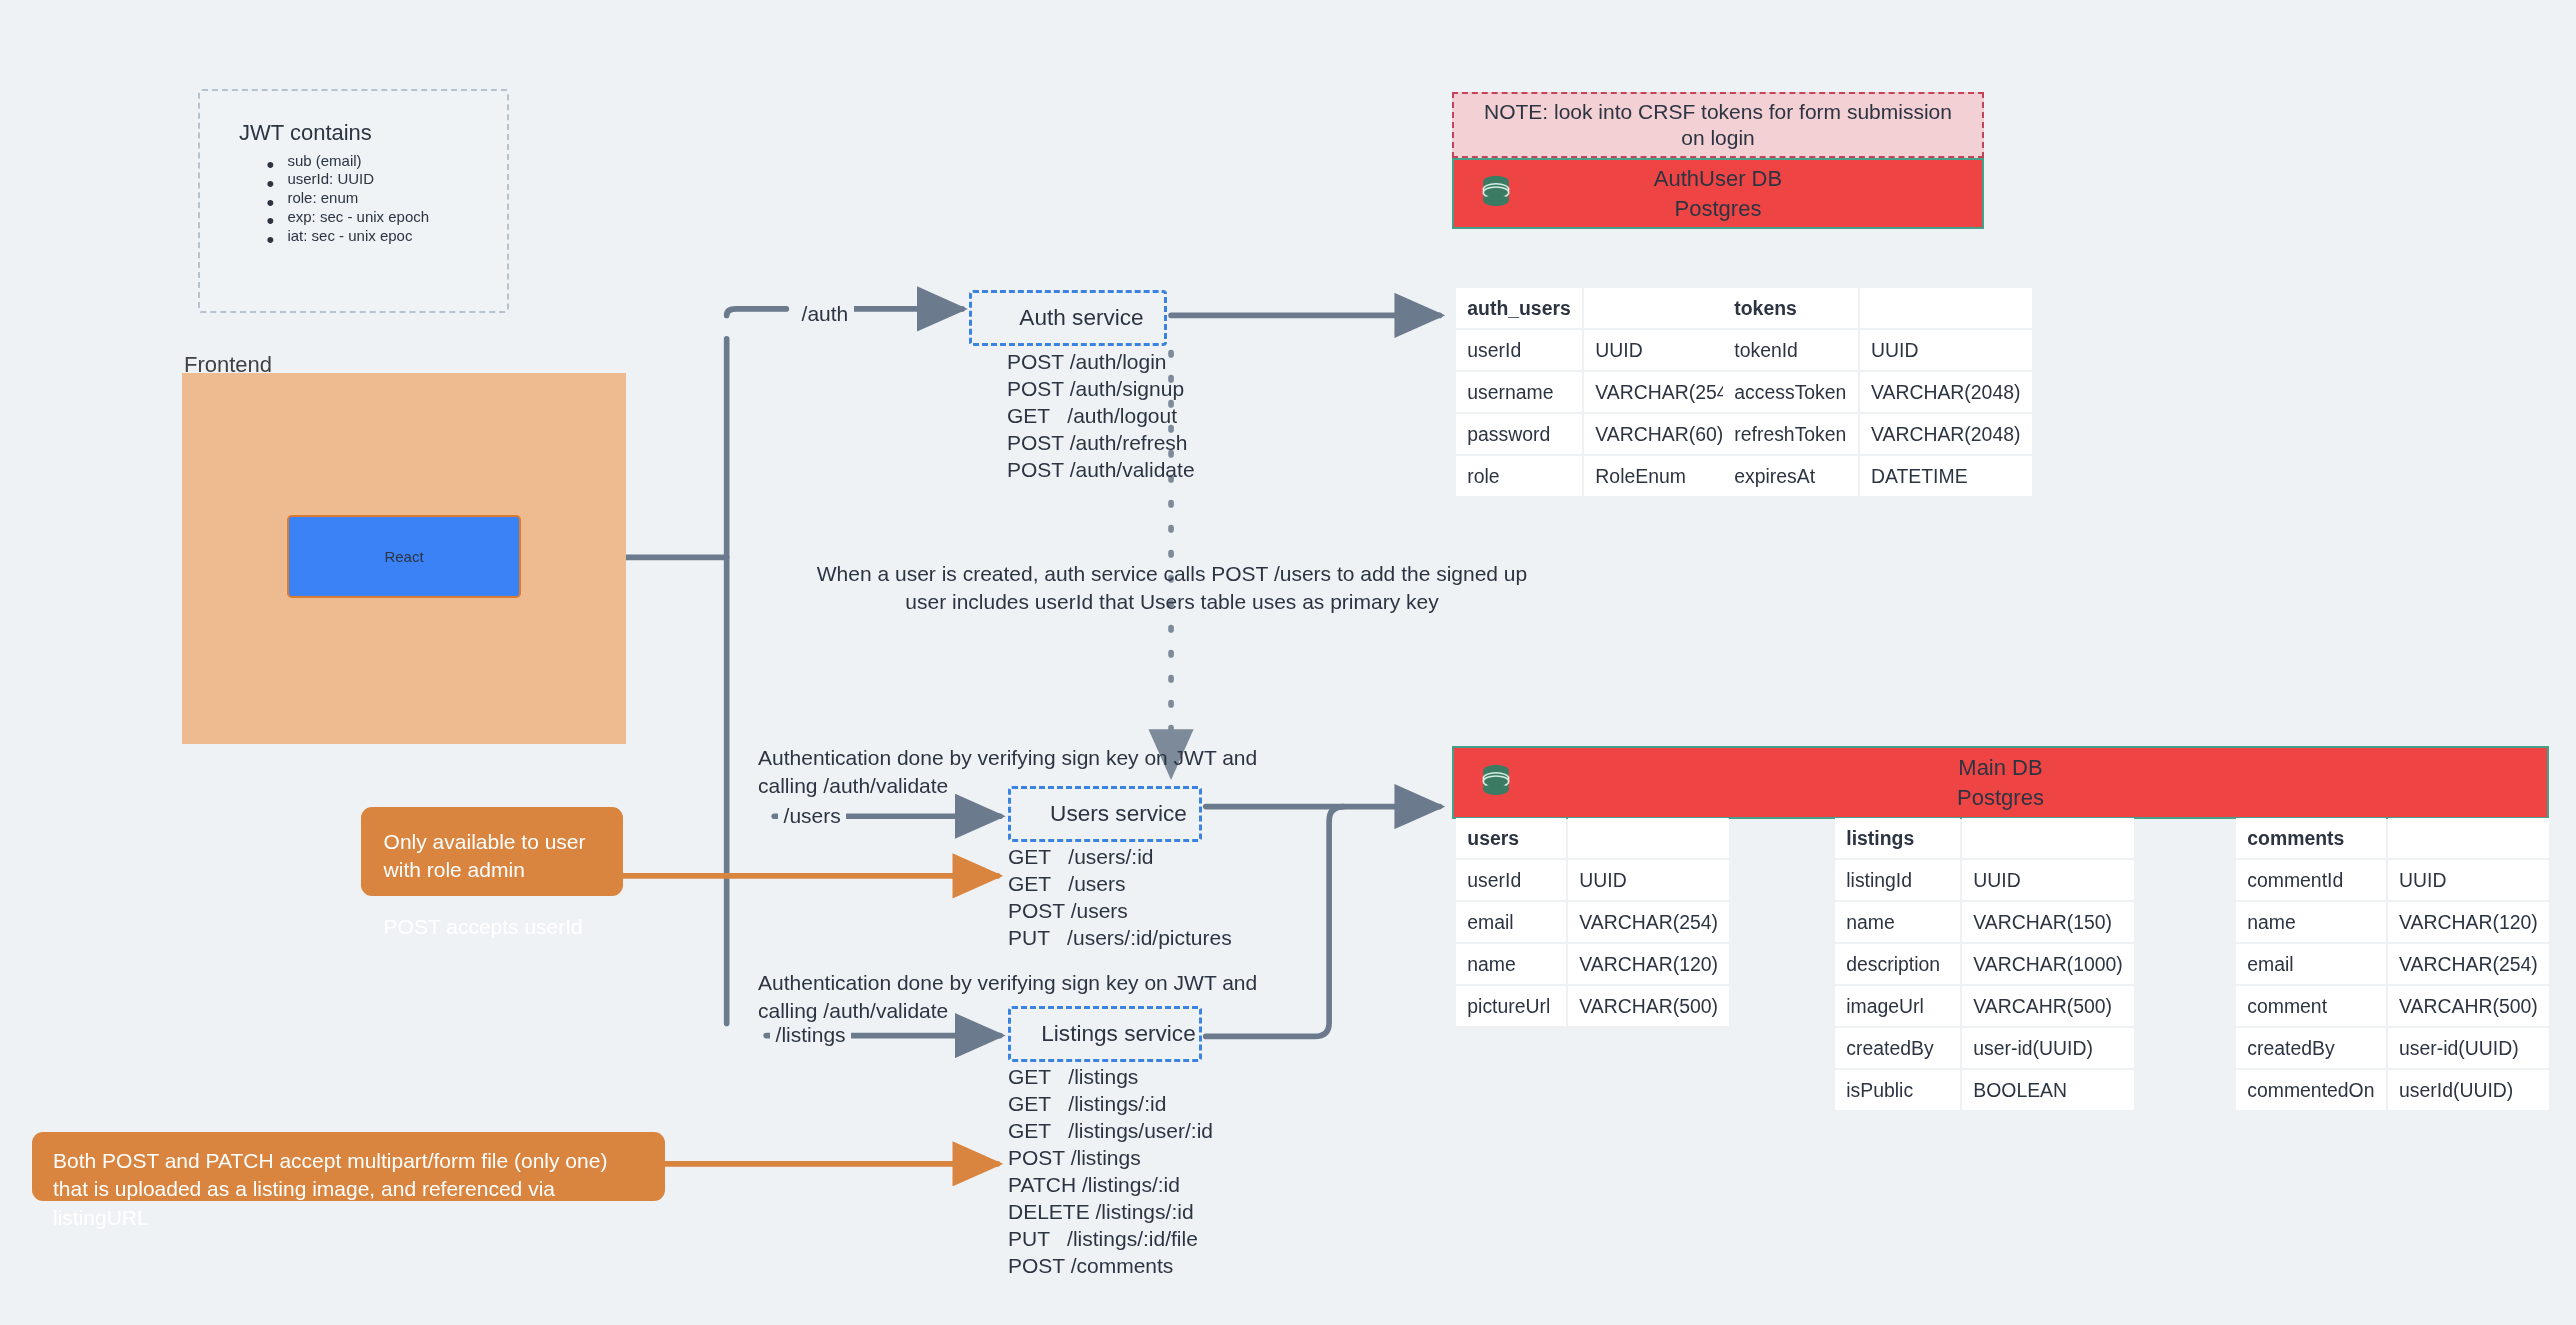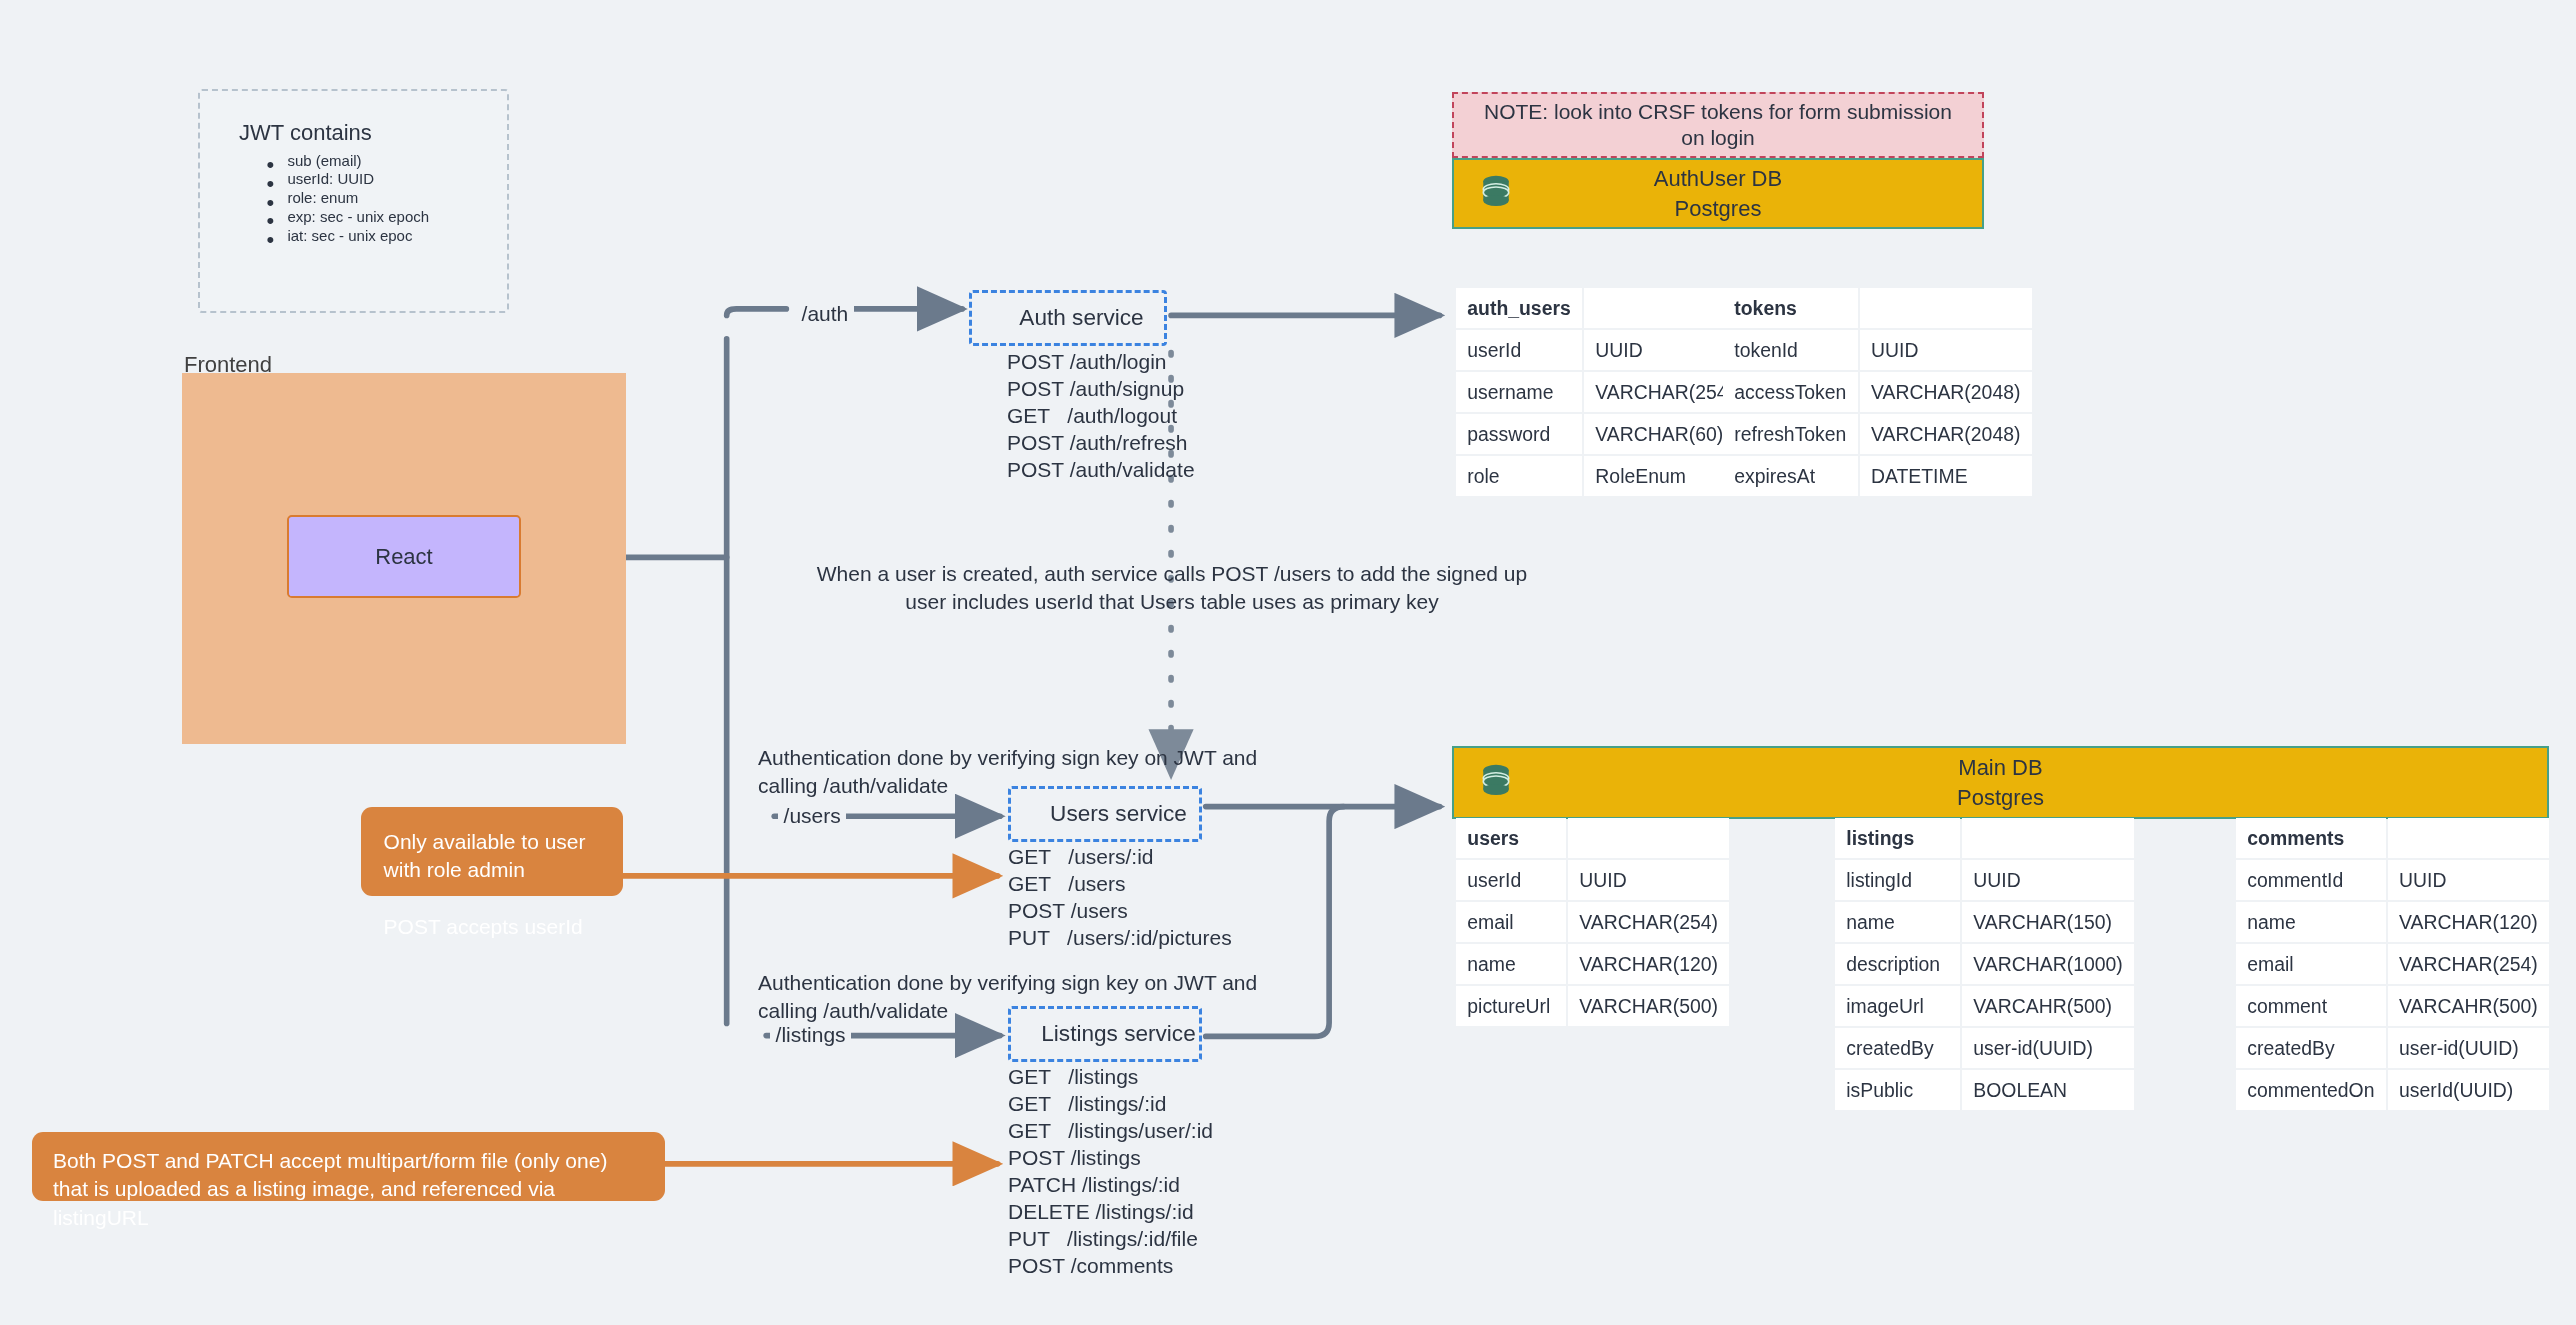--- a/index.html
+++ b/index.html
@@ -35,23 +35,23 @@
   #frontend-label {
     left: 184px; top: 352px;
     font-size: 22px; color: #404040;
   }
   #frontend-box {
     left: 182px; top: 373px; width: 444px; height: 371px;
     background: #eeba90;
   }
   #react-box {
     left: 287px; top: 515px; width: 234px; height: 83px;
-    background: #c4b5fd; border: 2.4px solid #d97b30; border-radius: 4.8px;
+    background: #3b82f6; border: 2.4px solid #d97b30; border-radius: 4.8px;
     display: flex; align-items: center; justify-content: center;
-    font-size: 22px; color: #2c3442;
+    font-size: 15px; color: #2c3442;
   }
 
   
   .svc-box {
     border: 3.2px dashed #3b83e0; border-radius: 4px;
     background: #eff2f5;
     display: flex; align-items: center; justify-content: center;
     font-size: 22.6px; color: #2c3442; padding-left: 27px;
   }
   #auth-svc   { left: 969px; top: 290px;  width: 198px; height: 56px; }
@@ -97,21 +97,21 @@
   #note-crsf {
     left: 1452px; top: 92px; width: 532px; height: 66px;
     border: 2.4px dashed #c1445b; background: #f3d0d4;
     display: flex; align-items: center; justify-content: center;
     text-align: center; font-size: 21px; color: #2c3442;
     padding: 0 16px; line-height: 1.25;
   }
 
   
   .db-box {
-    background: #eab308; border: 2.4px solid #46a089;
+    background: #ef4444; border: 2.4px solid #46a089;
     display: flex; align-items: center; justify-content: center;
     position: absolute;
   }
   .db-title { text-align: center; font-size: 22px; color: #2c3442; line-height: 1.36; }
   .db-icon { position: absolute; left: 26px; top: 50%; transform: translateY(-50%); }
   #authuser-db { left: 1452px; top: 158px; width: 532px; height: 71px; }
   #main-db     { left: 1452px; top: 698px; width: 1097px; height: 73px; margin-top: 48px; }
 
   
   .schema { position: absolute; }

